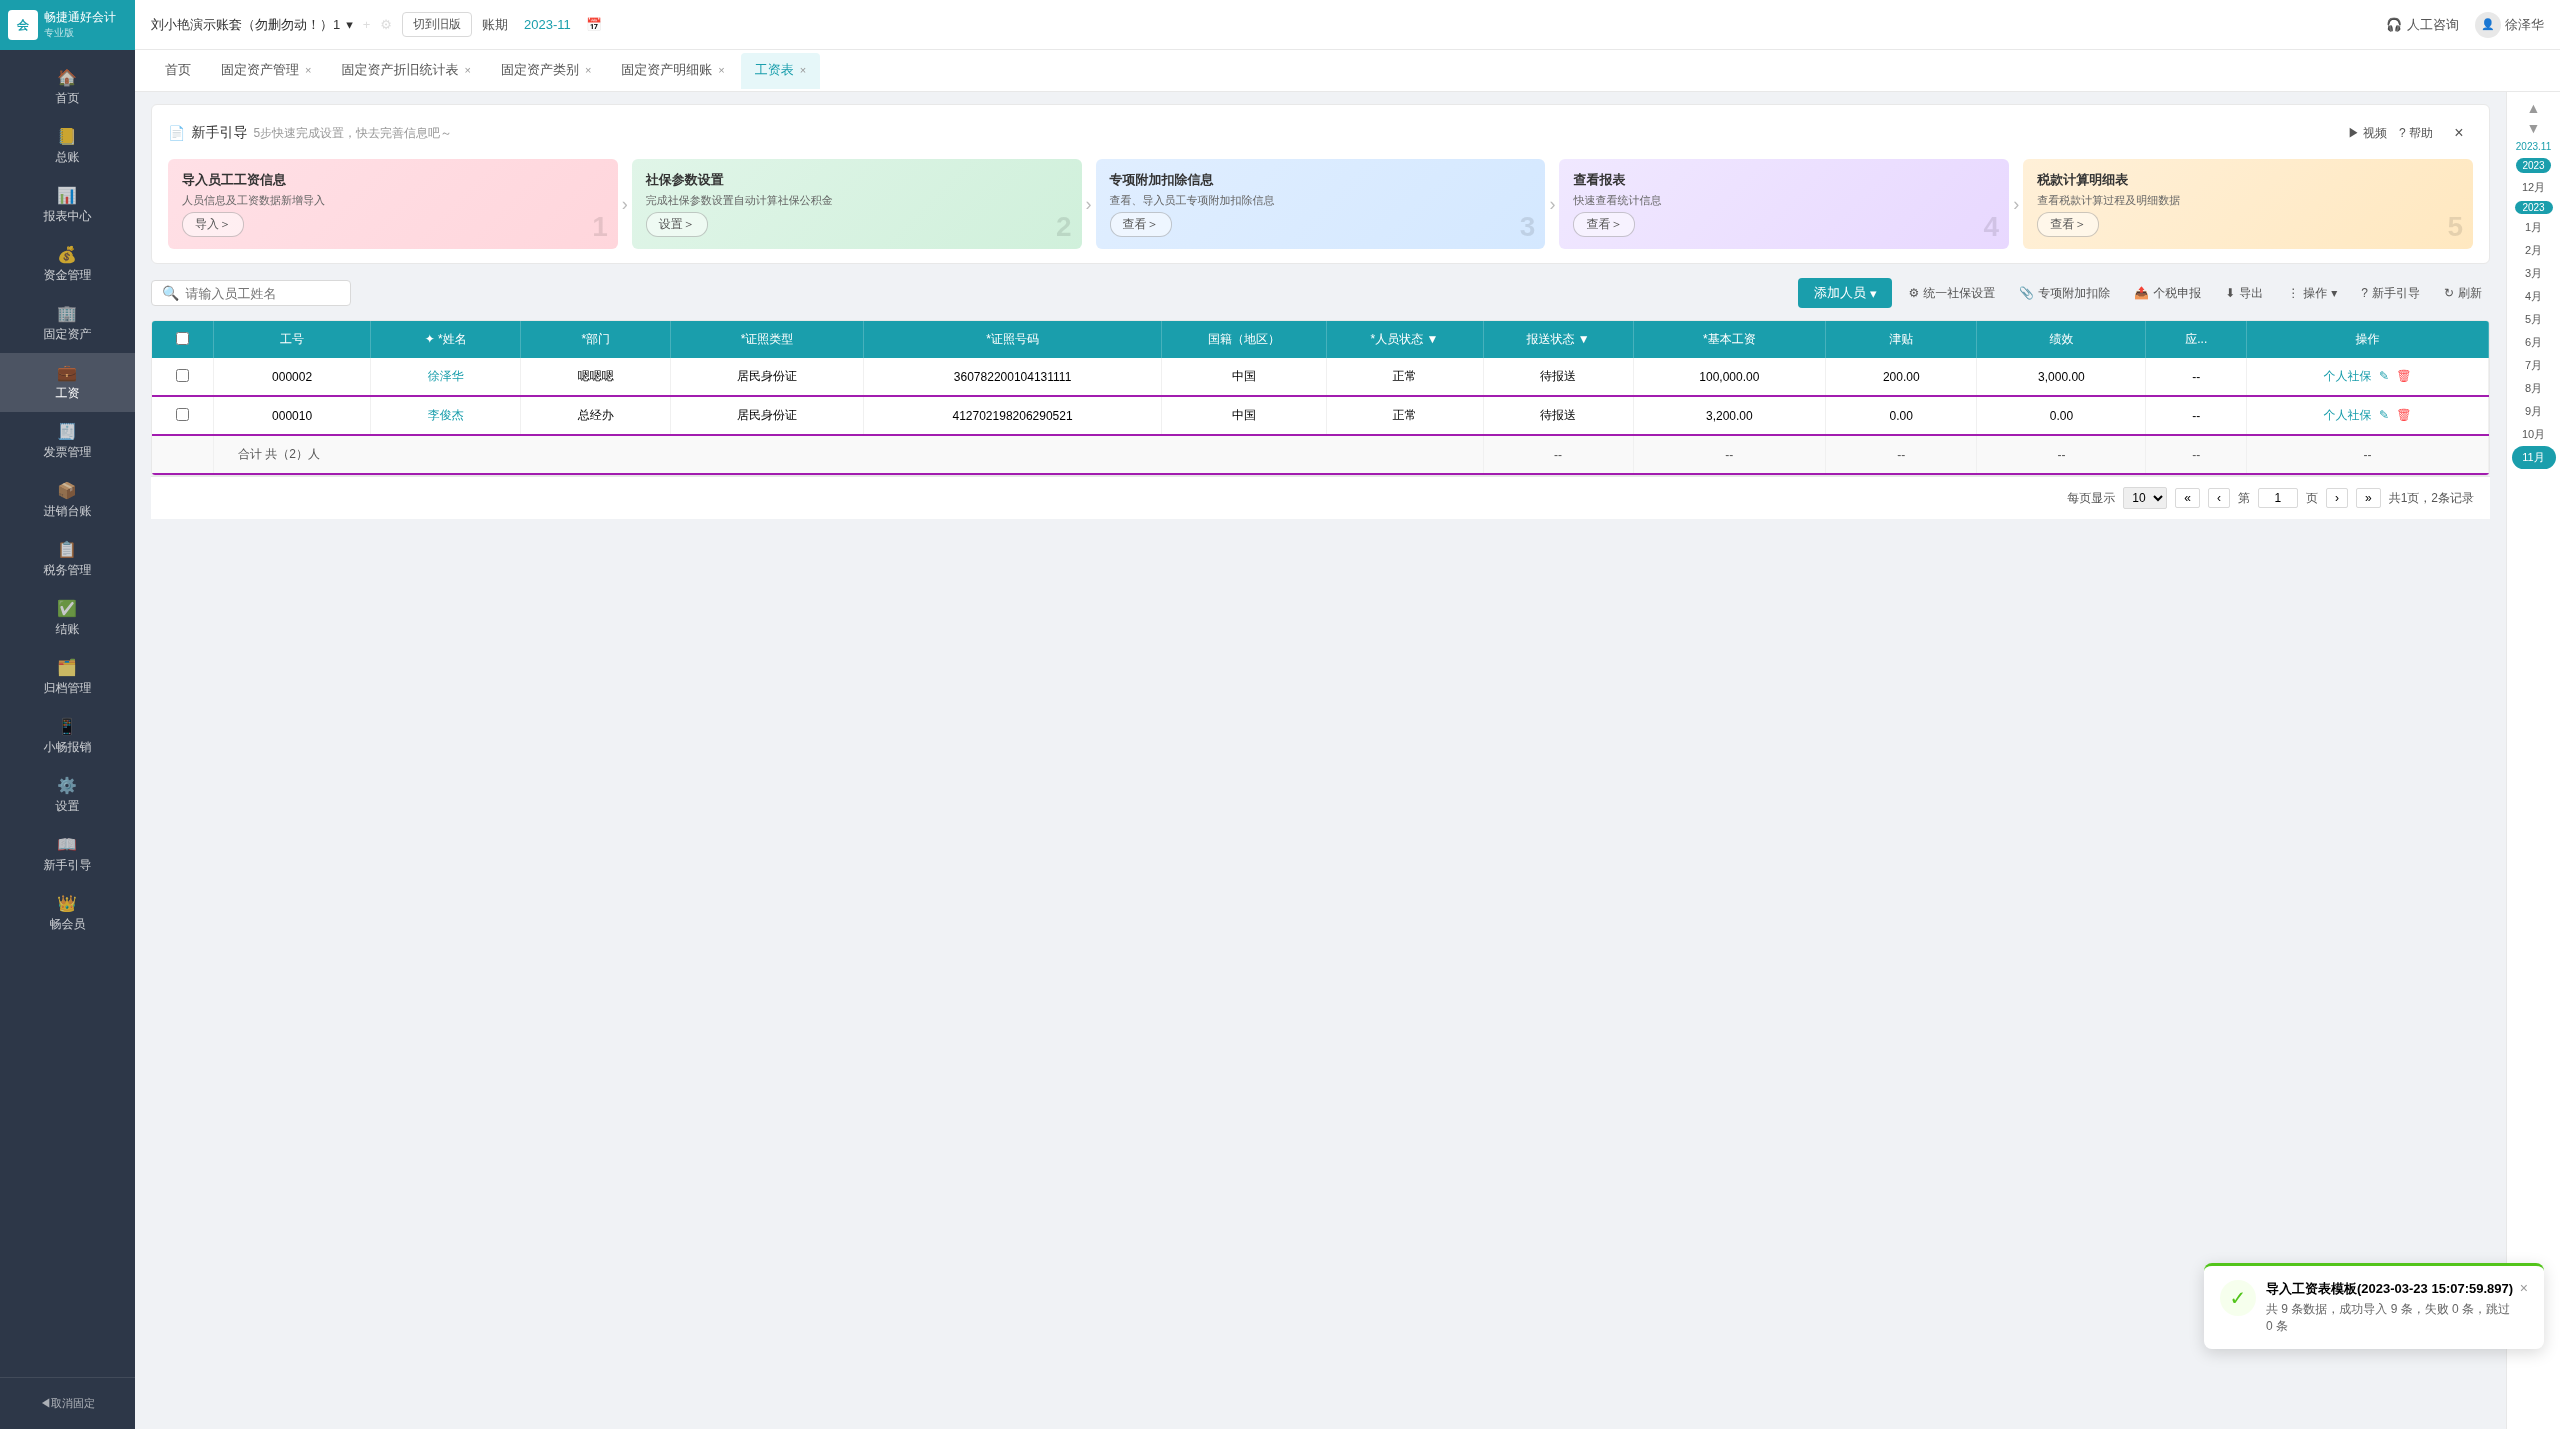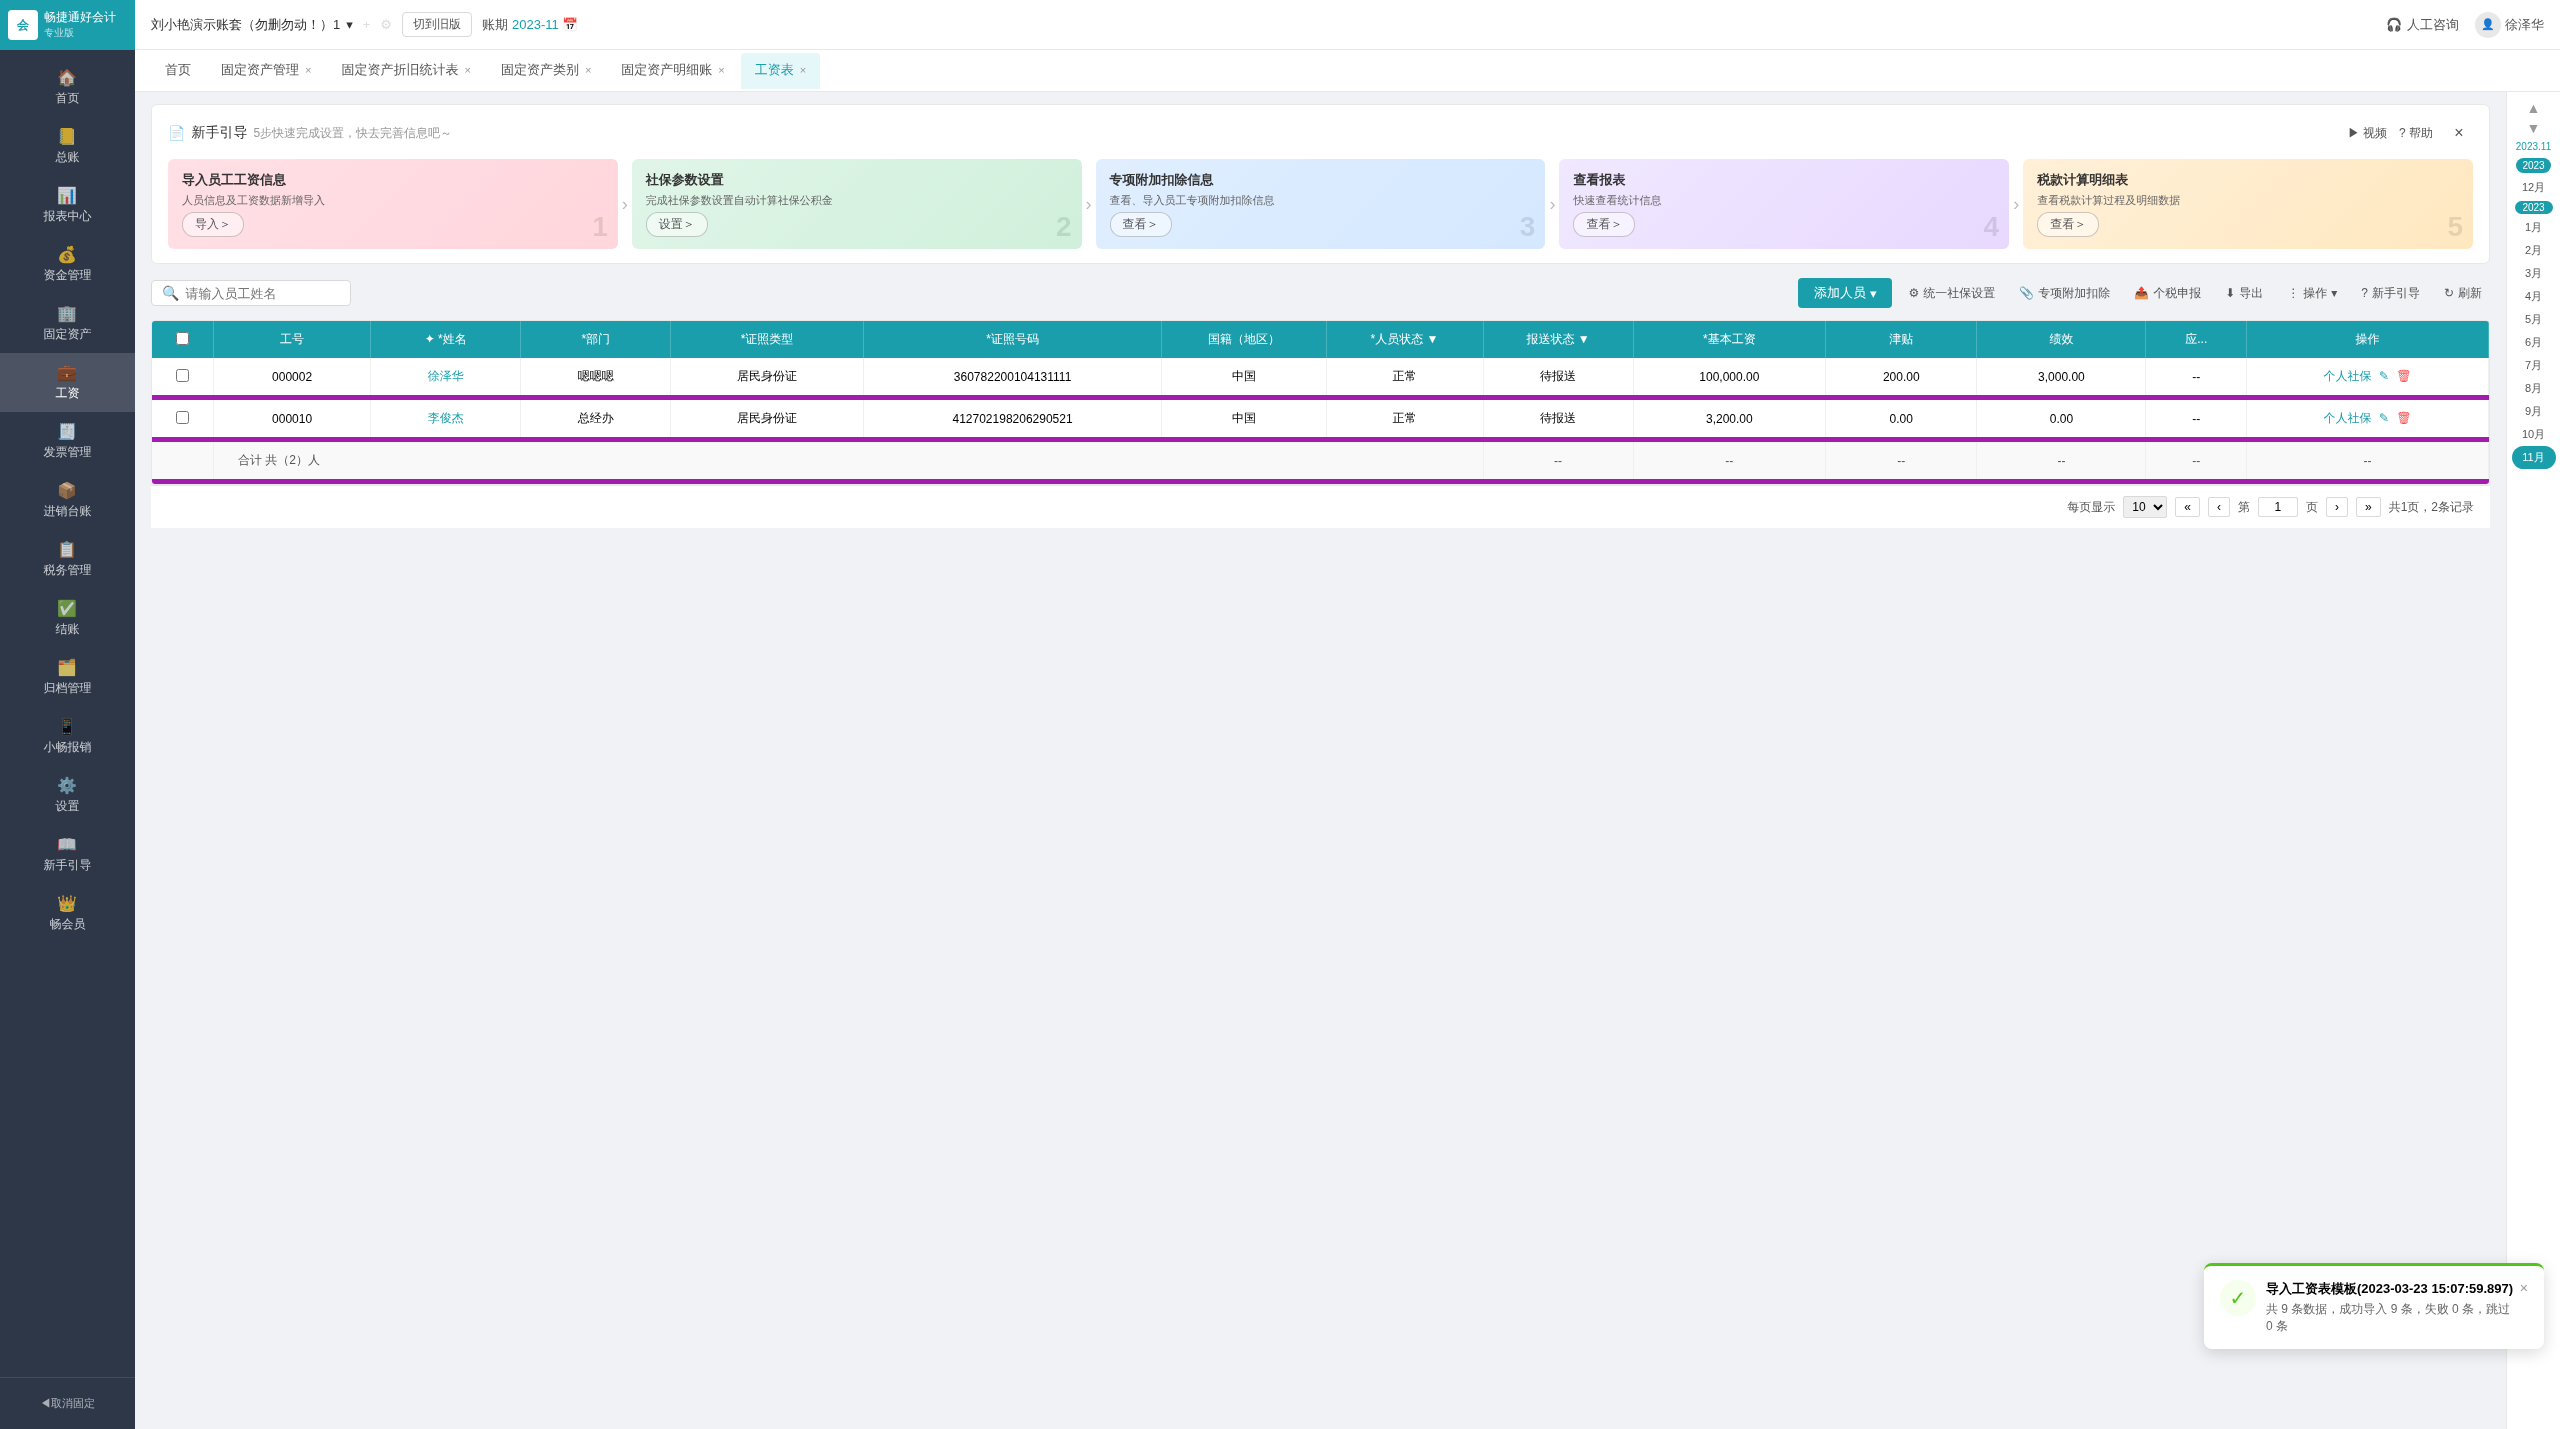--- a/index.html
+++ b/index.html
@@ -84,21 +84,21 @@
     .topbar-divider { color: #ddd; }
     .topbar-btn {
       border: 1px solid #d9d9d9;
       background: #fff;
       border-radius: 4px;
       padding: 3px 10px;
       font-size: 12px;
       cursor: pointer;
       color: #555;
     }
-    .topbar-period { display: flex; align-items: center; gap: 4px; font-size: 13px; color: #555; }
+    .topbar-period { display: flex; align-items: center; gap: 16px; font-size: 13px; color: #555; }
     .topbar-right { margin-left: auto; display: flex; align-items: center; gap: 16px; }
     .topbar-right-item { display: flex; align-items: center; gap: 4px; font-size: 13px; color: #555; cursor: pointer; }
     .avatar-circle {
       width: 26px; height: 26px;
       background: #e8e8e8;
       border-radius: 50%;
       display: flex; align-items: center; justify-content: center;
       font-size: 11px; color: #666;
     }
 
@@ -254,21 +254,21 @@
       font-size: 12px;
       font-weight: 500;
       text-align: center;
       border-right: 1px solid rgba(255,255,255,0.2);
       white-space: nowrap;
     }
     .data-table td {
       padding: 10px 24px;
       font-size: 12px;
       text-align: center;
-      border-bottom: 5px solid #a21caf;
+      border-bottom: 2px solid #a21caf;
       border-right: 1px solid #f0f0f0;
       white-space: nowrap;
     }
     .data-table .name-link { color: #1a9eac; cursor: pointer; }
     .data-table .action-link { color: #1a9eac; font-size: 12px; cursor: pointer; }
     .checkbox-cell { width: 40px; }
     .data-table tfoot tr { background: #f9f9f9; }
     .data-table tfoot td { color: #555; font-size: 12px; }
 
     

